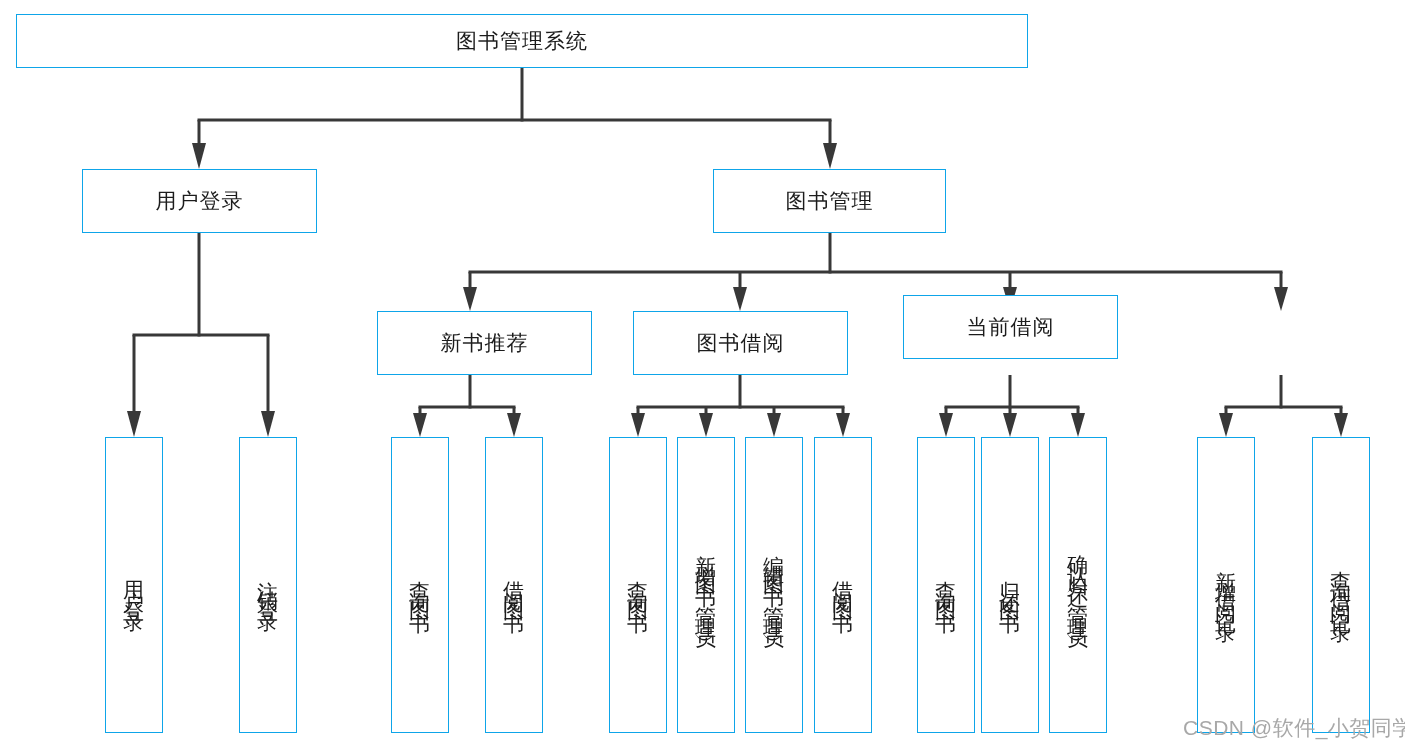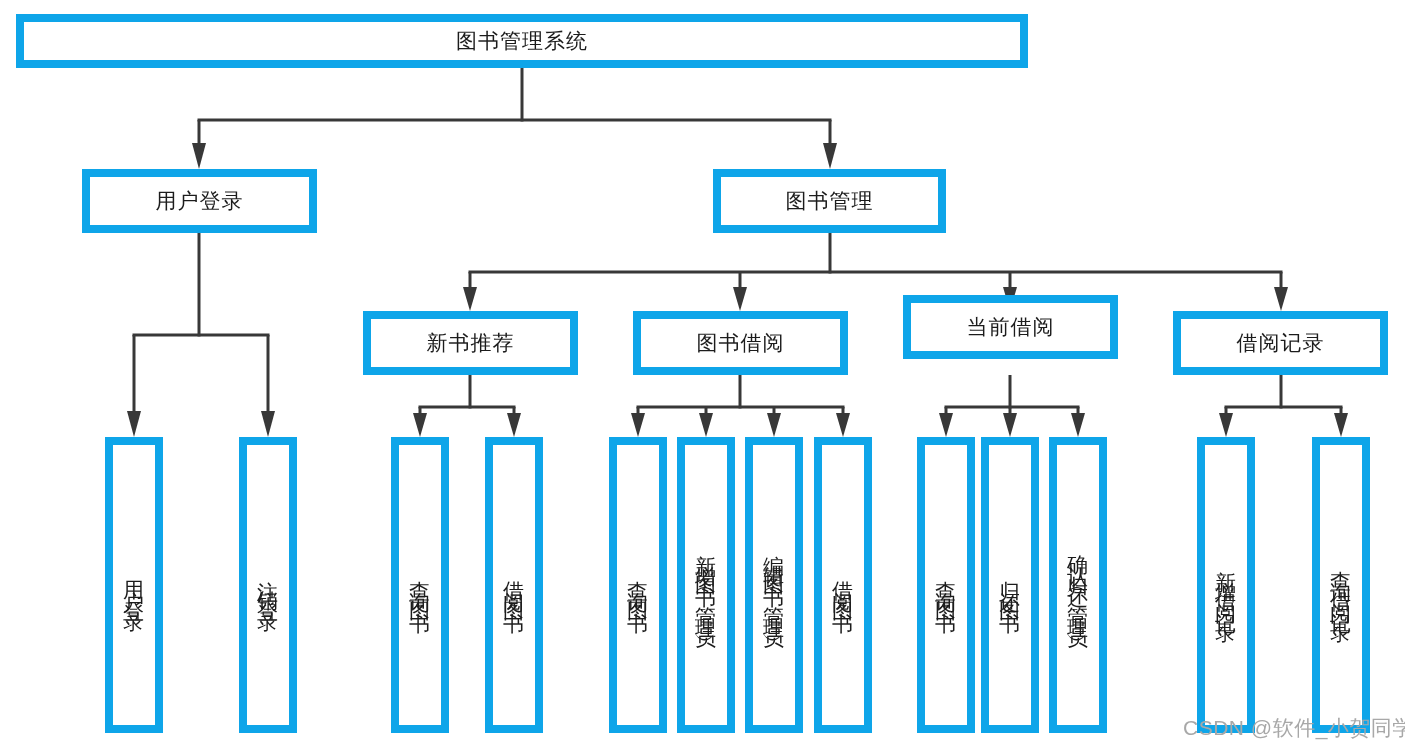--- a/index.html
+++ b/index.html
@@ -2,21 +2,21 @@
 <html><head>
 <meta charset="utf-8">
 <style>
   html,body{margin:0;padding:0;background:#ffffff;}
   .stage{
     position:relative;width:1405px;height:747px;background:#ffffff;
     font-family:"Liberation Sans",sans-serif;color:#1c1c1c;overflow:hidden;
   }
   .connectors{position:absolute;left:0;top:0;z-index:1;}
   .box{
-    position:absolute;box-sizing:border-box;border:8px solid #0ea5e9;background:#ffffff;
+    position:absolute;box-sizing:border-box;border:1px solid #0ea5e9;background:#ffffff;
     display:flex;align-items:center;justify-content:center;z-index:2;
   }
   .hlabel{font-size:21px;letter-spacing:1px;white-space:nowrap;}
   .leaf{top:437px;width:58px;height:296px;}
   .vlabel{
     writing-mode:vertical-rl;text-orientation:mixed;
     font-size:21px;line-height:1;letter-spacing:0.5em;
   }
   .watermark{
     position:absolute;left:1183px;top:714px;z-index:5;
@@ -105,31 +105,28 @@
     <span class="hlabel">图书管理系统</span>
   </div>
 
   <div class="box" style="left:82px;top:169px;width:235px;height:64px;">
     <span class="hlabel">用户登录</span>
   </div>
   <div class="box" style="left:713px;top:169px;width:233px;height:64px;align-items:center;">
     <span class="hlabel">图书管理</span>
   </div>
 
-  <div class="box" style="left:363px;top:311px;width:215px;height:64px;">
+  <div class="box" style="left:377px;top:311px;width:215px;height:64px;">
     <span class="hlabel">新书推荐</span>
   </div>
   <div class="box" style="left:633px;top:311px;width:215px;height:64px;align-items:center;">
     <span class="hlabel">图书借阅</span>
   </div>
   <div class="box" style="left:903px;top:295px;width:215px;height:64px;">
     <span class="hlabel">当前借阅</span>
-  </div>
-  <div class="box" style="left:1173px;top:311px;width:215px;height:64px;">
-    <span class="hlabel">借阅记录</span>
   </div>
 
   <div class="box leaf" style="left:105px;">
     <span class="vlabel">用户登录</span>
   </div>
   <div class="box leaf" style="left:239px;">
     <span class="vlabel">注销登录</span>
   </div>
 
   <div class="box leaf" style="left:391px;">

